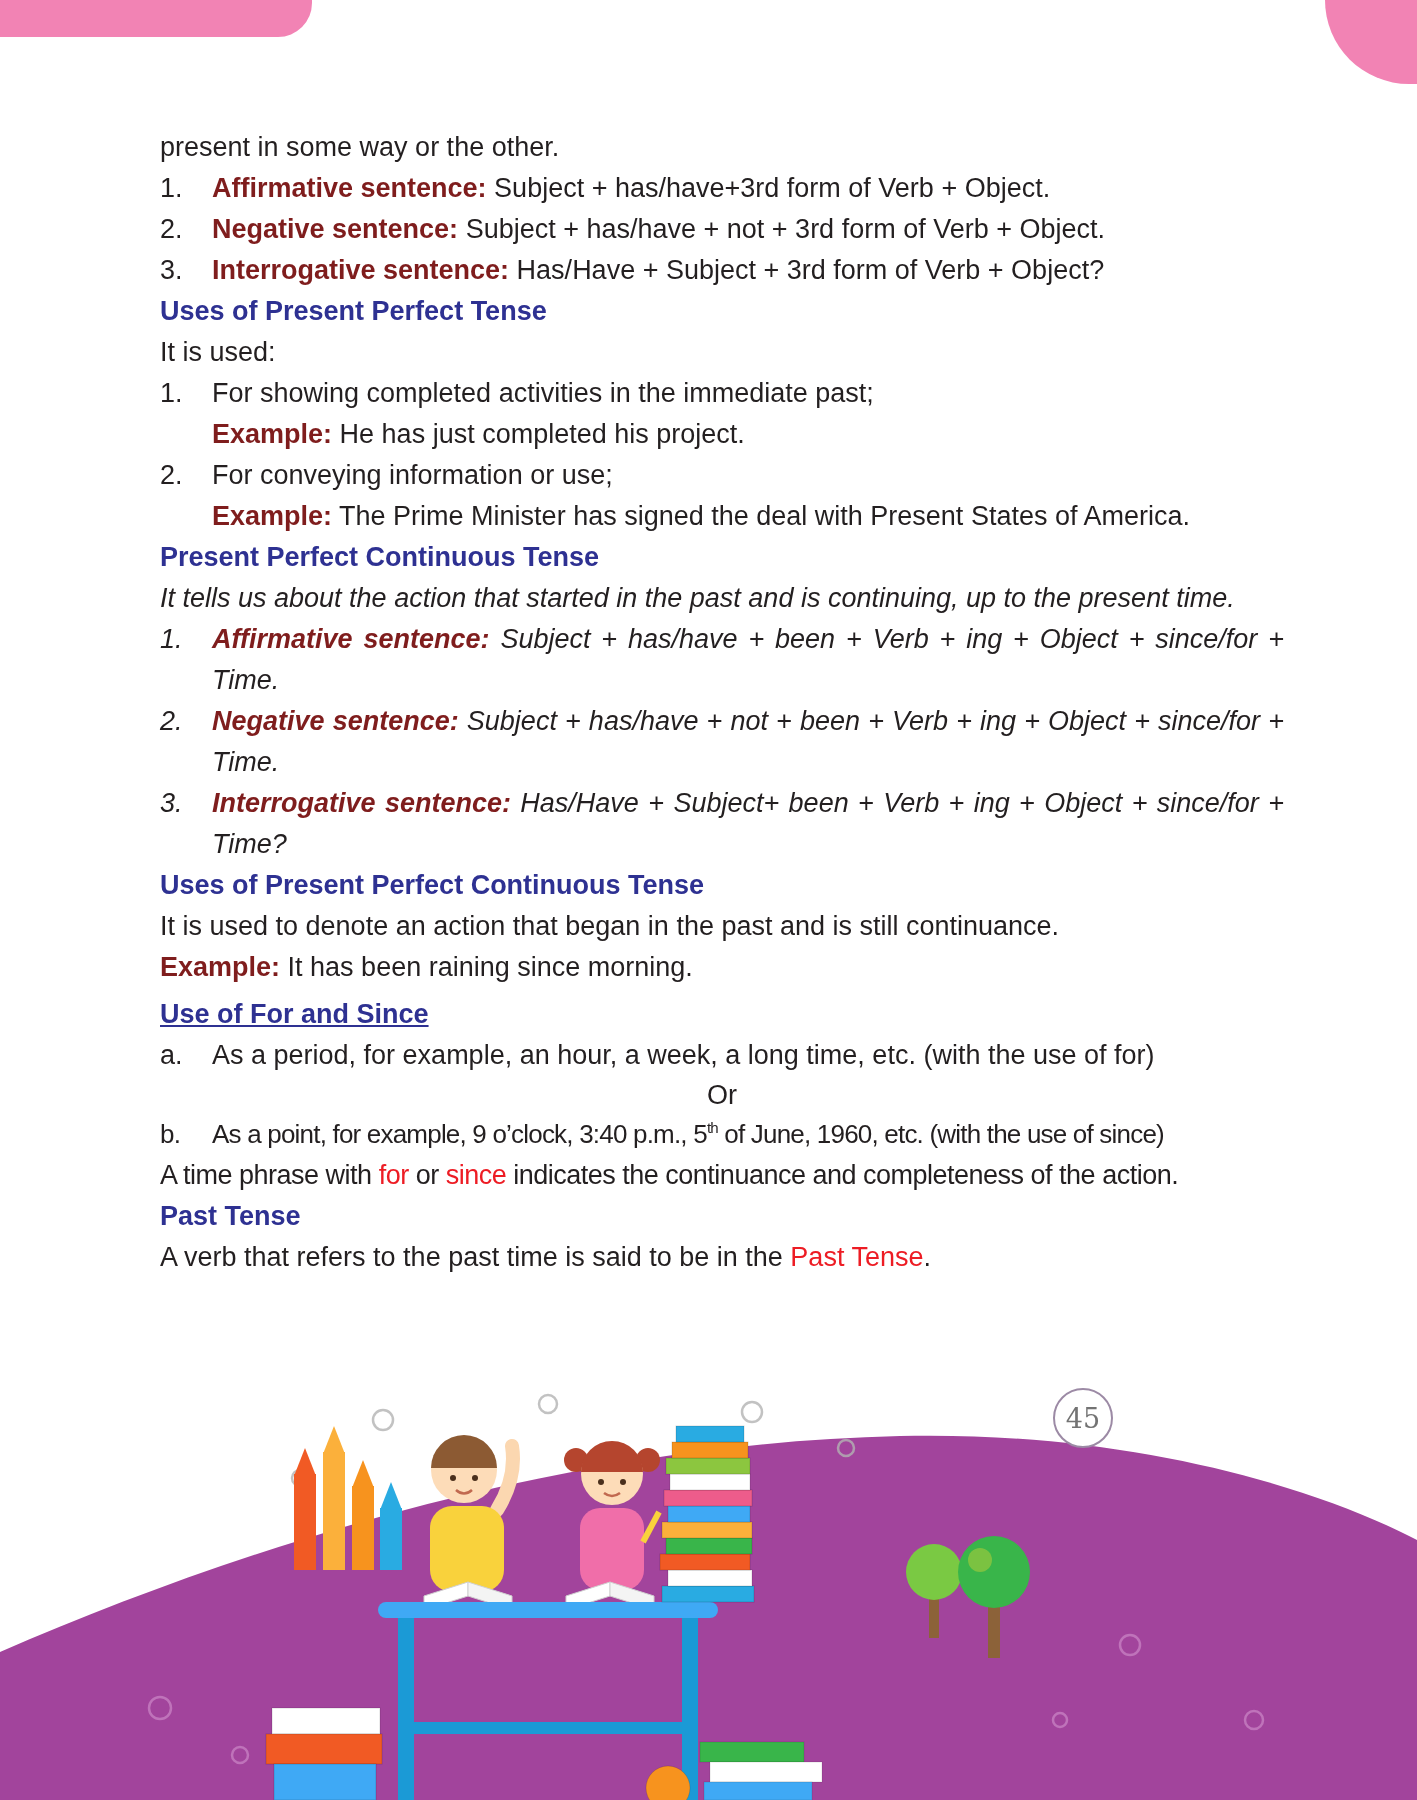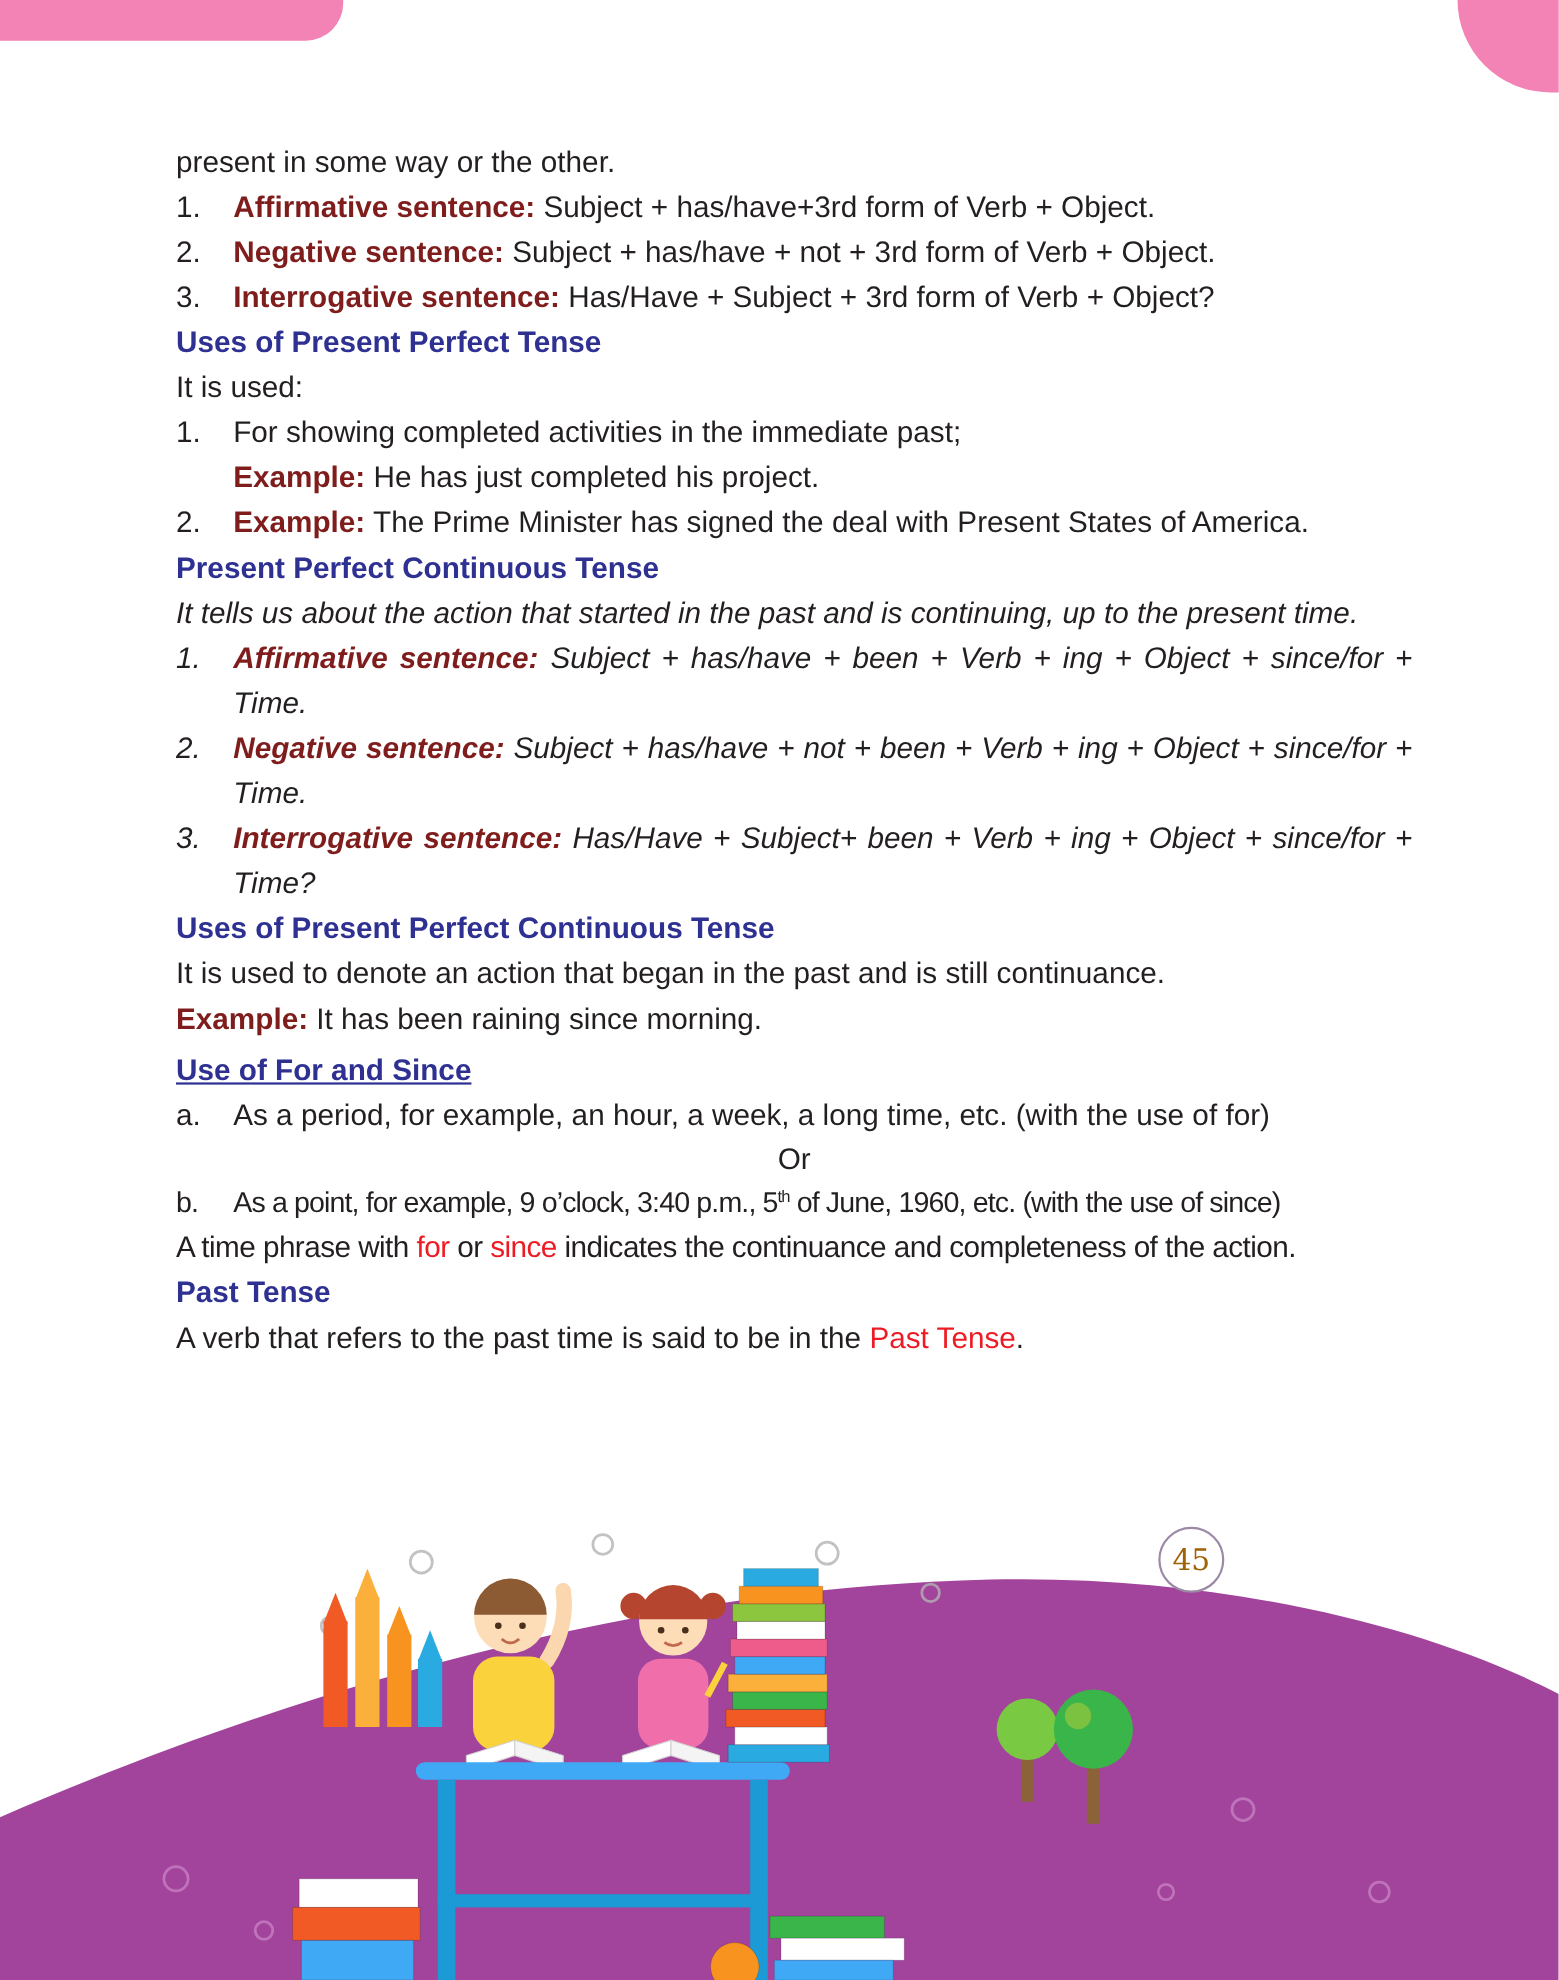--- a/index.html
+++ b/index.html
@@ -47,21 +47,21 @@
     width:1417px; height:410px; display:block;
   }
   .page-num {
     position:absolute; left:1053px; top:1388px;
     width:60px; height:60px;
     border-radius:50%;
     background:#ffffff;
     border:2px solid #9C8AA5;
     display:flex; align-items:center; justify-content:center;
     font-family:"DejaVu Serif", serif;
-    font-size:27px; color:#a16207;
+    font-size:27px; color:#737373;
     z-index:4;
   }
 </style>
 </head>
 <body>
 
 <div class="page">
 
   <div class="deco-tl"></div>
   <div class="deco-tr"></div>
@@ -92,20 +92,21 @@
     <div class="li">
       <span class="num">1.</span>
       <span>For showing completed activities in the immediate past;</span>
     </div>
     <div class="li">
       <span class="cyan">Example:</span>
       <span>He has just completed his project.</span>
     </div>
     <div class="li">
       <span class="num">2.</span>
+      <span>For conveying information or use;</span>
     </div>
     <div class="li">
       <span class="cyan">Example:</span>
       <span>The Prime Minister has signed the deal with Present States of America.</span>
     </div>
 
     <h2 class="heading">Present Perfect Continuous Tense</h2>
     <p class="line just">It tells us about the action that started in the past and is continuing, up to the present time.</p>
 
     <div class="li just">

